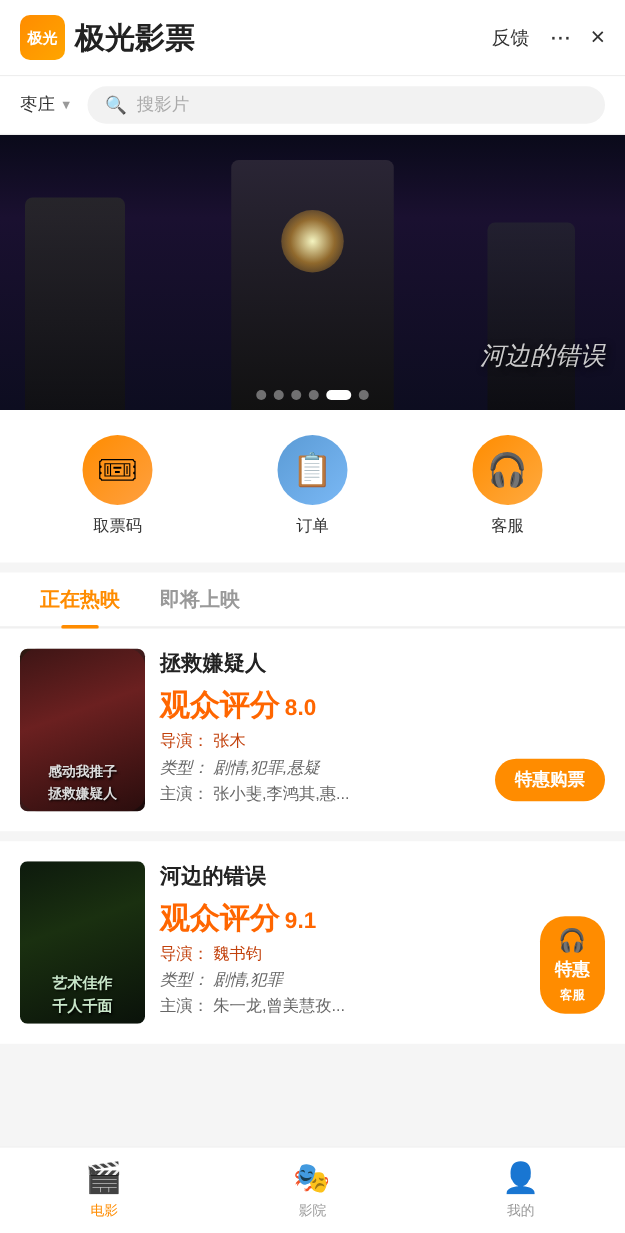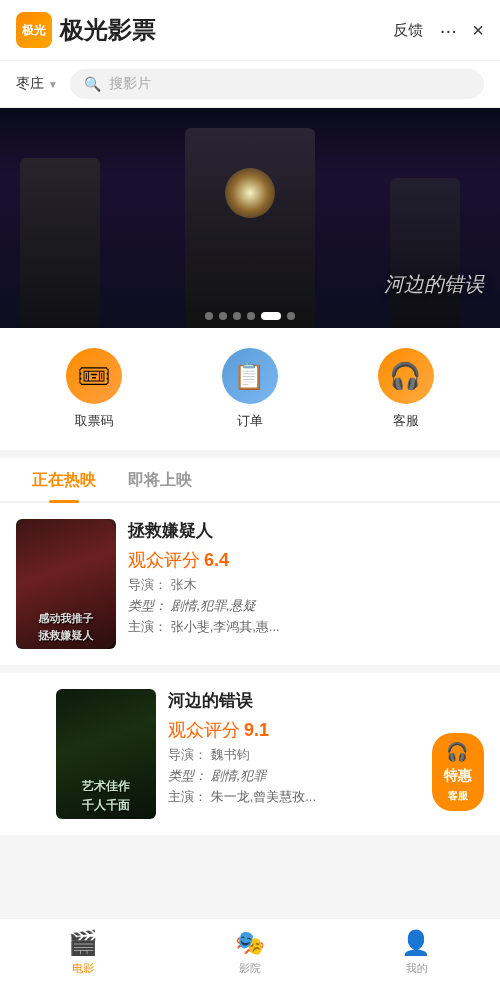--- a/index.html
+++ b/index.html
@@ -43,26 +43,26 @@
     .section-tabs { background: #fff; display: flex; padding: 12px 16px 0; margin-top: 8px; border-bottom: 2px solid #f0f0f0; }
     .tab { font-size: 16px; font-weight: bold; color: #999; padding: 0 16px 10px; position: relative; cursor: pointer; }
     .tab.active { color: #ff8c00; }
     .tab.active::after { content: ''; position: absolute; bottom: -2px; left: 50%; transform: translateX(-50%); width: 30px; height: 3px; background: #ff8c00; border-radius: 2px; }
 
     
     .movie-list { background: #f5f5f5; }
     .movie-card { background: #fff; margin-bottom: 8px; padding: 16px; display: flex; align-items: flex-start; gap: 12px; position: relative; }
     .movie-poster { width: 100px; height: 130px; border-radius: 6px; overflow: hidden; flex-shrink: 0; }
     .poster-1 { background: linear-gradient(135deg, #2c1810 0%, #4a2020 30%, #1a0a0a 100%); position: relative; }
-    .poster-2 { background: linear-gradient(135deg, #1a2a1a 0%, #2d4a20 30%, #0a1a0a 100%); position: relative; margin-left: 40px; }
+    .poster-2 { background: linear-gradient(135deg, #1a2a1a 0%, #2d4a20 30%, #0a1a0a 100%); position: relative; }
     .movie-info { flex: 1; }
     .movie-title { font-size: 17px; font-weight: bold; color: #222; margin-bottom: 6px; }
     .movie-rating { font-size: 14px; color: #ff6600; margin-bottom: 4px; }
-    .movie-rating span { font-size: 18px; font-weight: normal; }
-    .movie-director { font-size: 13px; color: #737373; margin-bottom: 3px; }
+    .movie-rating span { font-size: 24px; font-weight: bold; }
+    .movie-director { font-size: 13px; color: #c2410c; margin-bottom: 3px; }
     .movie-genre { font-size: 13px; color: #666; margin-bottom: 3px; font-style: italic; }
     .movie-cast { font-size: 13px; color: #666; }
     .buy-btn { position: absolute; right: 16px; bottom: 24px; background: #ff8c00; color: #fff; border: none; border-radius: 20px; padding: 8px 16px; font-size: 14px; font-weight: bold; white-space: nowrap; }
 
     
     .bottom-nav { background: #fff; display: flex; justify-content: space-around; padding: 10px 0; border-top: 1px solid #eee; position: fixed; bottom: 0; width: 500px; }
     .nav-item { display: flex; flex-direction: column; align-items: center; gap: 4px; }
     .nav-icon { font-size: 24px; }
     .nav-label { font-size: 11px; }
     .nav-item.active .nav-label { color: #ff8c00; }
@@ -158,35 +158,36 @@
           <div style="text-align:center;color:#ddd;font-size:11px;font-weight:bold;line-height:1.6;text-shadow:1px 1px 2px #000;">
             <div>感动我推子</div>
             <div>拯救嫌疑人</div>
           </div>
         </div>
       </div>
       <div class="movie-info">
         <div class="movie-title">拯救嫌疑人</div>
         <div class="movie-rating">
           <span>观众评分</span>
-          <span style="color:#ff6600;font-size:18px;font-weight:bold;">6.4</span>
+          <span style="color:#ff6600;font-size:18px;font-weight:bold;">8.0</span>
         </div>
         <div class="movie-director">
           <span>导演：</span>
           <span>张木</span>
         </div>
         <div class="movie-genre">
           <span>类型：</span>
           <span>剧情,犯罪,悬疑</span>
         </div>
         <div class="movie-cast">
           <span>主演：</span>
           <span>张小斐,李鸿其,惠...</span>
         </div>
       </div>
+      <button class="buy-btn">特惠购票</button>
     </div>
 
     <div class="movie-card">
       <div class="movie-poster poster-2">
         <div class="poster-people2">
           <div style="text-align:center;color:#c8e6c9;font-size:12px;font-weight:bold;line-height:1.6;text-shadow:1px 1px 2px #000;">
             <div>艺术佳作</div>
             <div>千人千面</div>
           </div>
         </div>

